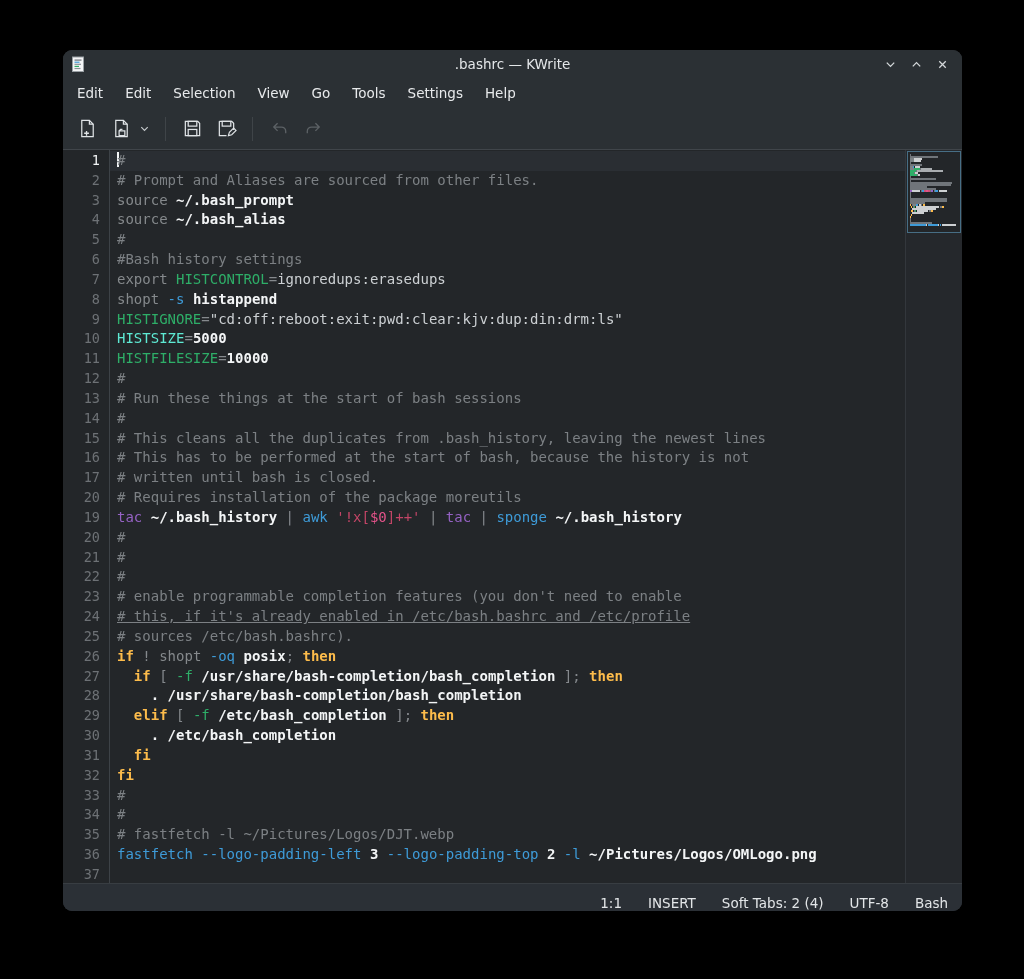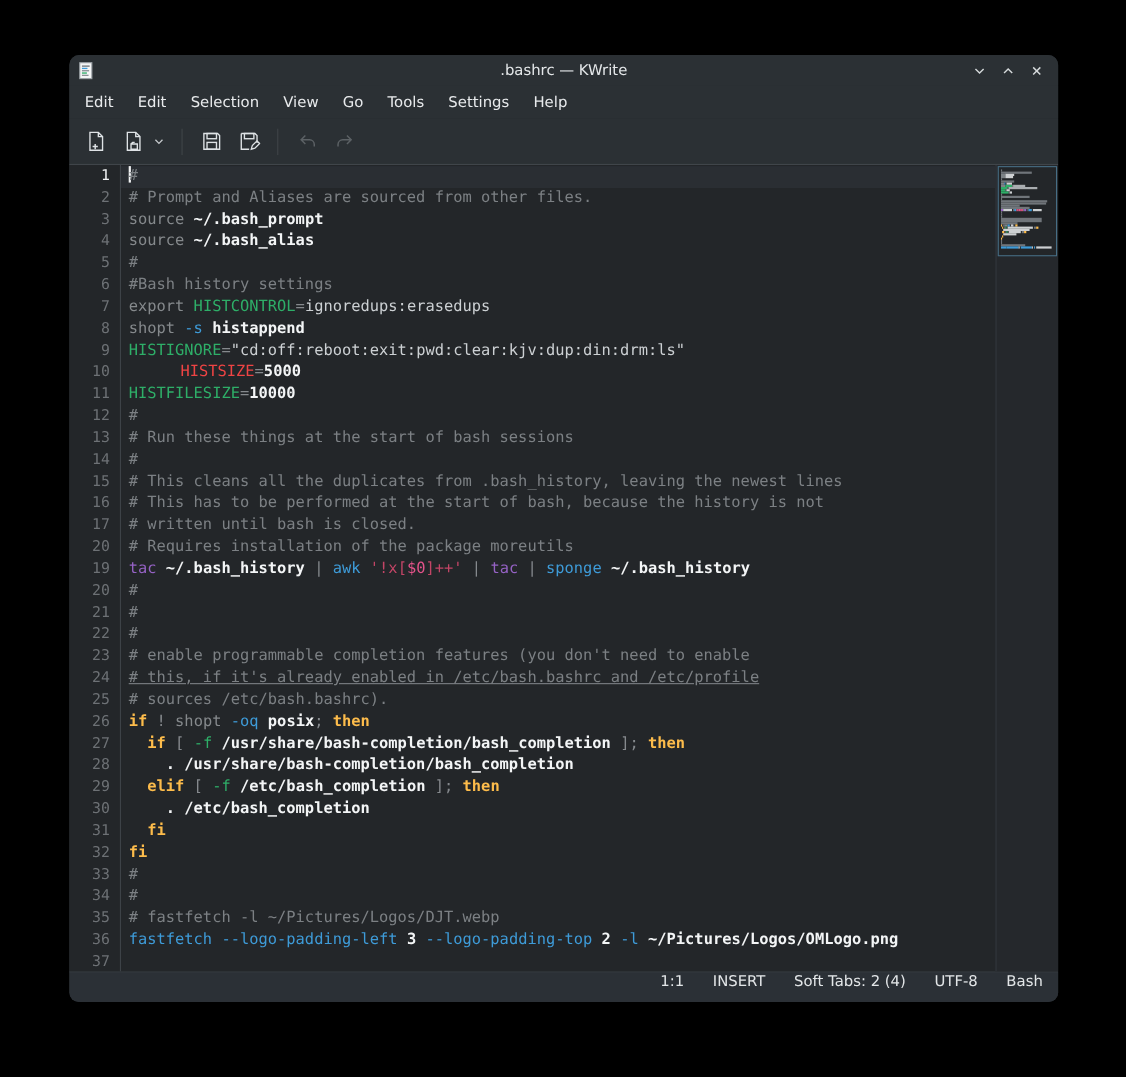--- a/index.html
+++ b/index.html
@@ -35,21 +35,21 @@
     font-family:"DejaVu Sans Mono","Liberation Mono",monospace;font-size:14px;color:#ccd0d3;}
   .code-line.current{background:#2a2e33;}
   .cursor{display:inline-block;width:2px;height:15px;background:#f2f4f5;vertical-align:-2px;margin-right:-2px;}
   
   .minimap-zone{width:56px;flex:0 0 auto;border-left:1px solid #33373c;background:#25282c;}
   .minimap-box{margin:1px 1px 0 1px;border:1px solid #476e85;padding:2px;height:76px;background:#232629;}
   .mm-row{height:2px;font-size:0;white-space:nowrap;}
   .mm-seg{display:inline-block;height:2px;vertical-align:top;}
   
   .statusbar{height:27px;flex:0 0 auto;background:#2b3036;border-top:1px solid #383d42;
-    display:flex;align-items:flex-start;justify-content:flex-end;gap:26px;padding-right:14px;font-size:13.5px;color:#e3e6e8;}
+    display:flex;align-items:flex-end;justify-content:flex-end;gap:26px;padding-right:14px;font-size:13.5px;color:#e3e6e8;}
   svg{display:block;}
 </style>
 </head>
 <body>
 
 <div class="window">
 
   <div class="titlebar">
     <div class="app-icon">
       <svg width="14" height="17" viewBox="0 0 14 17">
@@ -183,21 +183,21 @@
     <div class="code-area">
         <div class="code-line current"><span class="cursor"></span><span style="color: rgb(124, 128, 132);">#</span></div>
         <div class="code-line"><span style="color: rgb(124, 128, 132);"># Prompt and Aliases are sourced from other files.</span></div>
         <div class="code-line"><span style="color: rgb(133, 137, 140);">source </span><span style="color: rgb(243, 245, 246); font-weight: bold;">~/.bash_prompt</span></div>
         <div class="code-line"><span style="color: rgb(133, 137, 140);">source </span><span style="color: rgb(243, 245, 246); font-weight: bold;">~/.bash_alias</span></div>
         <div class="code-line"><span style="color: rgb(124, 128, 132);">#</span></div>
         <div class="code-line"><span style="color: rgb(124, 128, 132);">#Bash history settings</span></div>
         <div class="code-line"><span style="color: rgb(133, 137, 140);">export </span><span style="color: rgb(46, 174, 104);">HISTCONTROL</span><span style="color: rgb(133, 137, 141);">=</span><span style="color: rgb(204, 208, 211);">ignoredups:erasedups</span></div>
         <div class="code-line"><span style="color: rgb(133, 137, 140);">shopt </span><span style="color: rgb(62, 155, 216);">-s</span><span style="color: rgb(204, 208, 211);"> </span><span style="color: rgb(243, 245, 246); font-weight: bold;">histappend</span></div>
         <div class="code-line"><span style="color: rgb(46, 174, 104);">HISTIGNORE</span><span style="color: rgb(133, 137, 141);">=</span><span style="color: rgb(204, 208, 211);">"cd:off:reboot:exit:pwd:clear:kjv:dup:din:drm:ls"</span></div>
-        <div class="code-line"><span style="color: #ef4444; margin-left: 47px;">HISTSIZE</span><span style="color: rgb(133, 137, 141);">=</span><span style="color: rgb(243, 245, 246); font-weight: bold;">5000</span></div>
+        <div class="code-line"><span style="color: #5eead4;">HISTSIZE</span><span style="color: rgb(133, 137, 141);">=</span><span style="color: rgb(243, 245, 246); font-weight: bold;">5000</span></div>
         <div class="code-line"><span style="color: rgb(46, 174, 104);">HISTFILESIZE</span><span style="color: rgb(133, 137, 141);">=</span><span style="color: rgb(243, 245, 246); font-weight: bold;">10000</span></div>
         <div class="code-line"><span style="color: rgb(124, 128, 132);">#</span></div>
         <div class="code-line"><span style="color: rgb(124, 128, 132);"># Run these things at the start of bash sessions</span></div>
         <div class="code-line"><span style="color: rgb(124, 128, 132);">#</span></div>
         <div class="code-line"><span style="color: rgb(124, 128, 132);"># This cleans all the duplicates from .bash_history, leaving the newest lines</span></div>
         <div class="code-line"><span style="color: rgb(124, 128, 132);"># This has to be performed at the start of bash, because the history is not</span></div>
         <div class="code-line"><span style="color: rgb(124, 128, 132);"># written until bash is closed.</span></div>
         <div class="code-line"><span style="color: rgb(124, 128, 132);"># Requires installation of the package moreutils</span></div>
         <div class="code-line"><span style="color: rgb(149, 98, 196);">tac</span><span style="color: rgb(204, 208, 211);"> </span><span style="color: rgb(243, 245, 246); font-weight: bold;">~/.bash_history</span><span style="color: rgb(133, 137, 141);"> | </span><span style="color: rgb(62, 155, 216);">awk</span><span style="color: rgb(204, 208, 211);"> </span><span style="color: rgb(194, 69, 102);">'!x[</span><span style="color: rgb(228, 83, 138);">$0</span><span style="color: rgb(194, 69, 102);">]++'</span><span style="color: rgb(133, 137, 141);"> | </span><span style="color: rgb(149, 98, 196);">tac</span><span style="color: rgb(133, 137, 141);"> | </span><span style="color: rgb(62, 155, 216);">sponge</span><span style="color: rgb(204, 208, 211);"> </span><span style="color: rgb(243, 245, 246); font-weight: bold;">~/.bash_history</span></div>
         <div class="code-line"><span style="color: rgb(124, 128, 132);">#</span></div>

